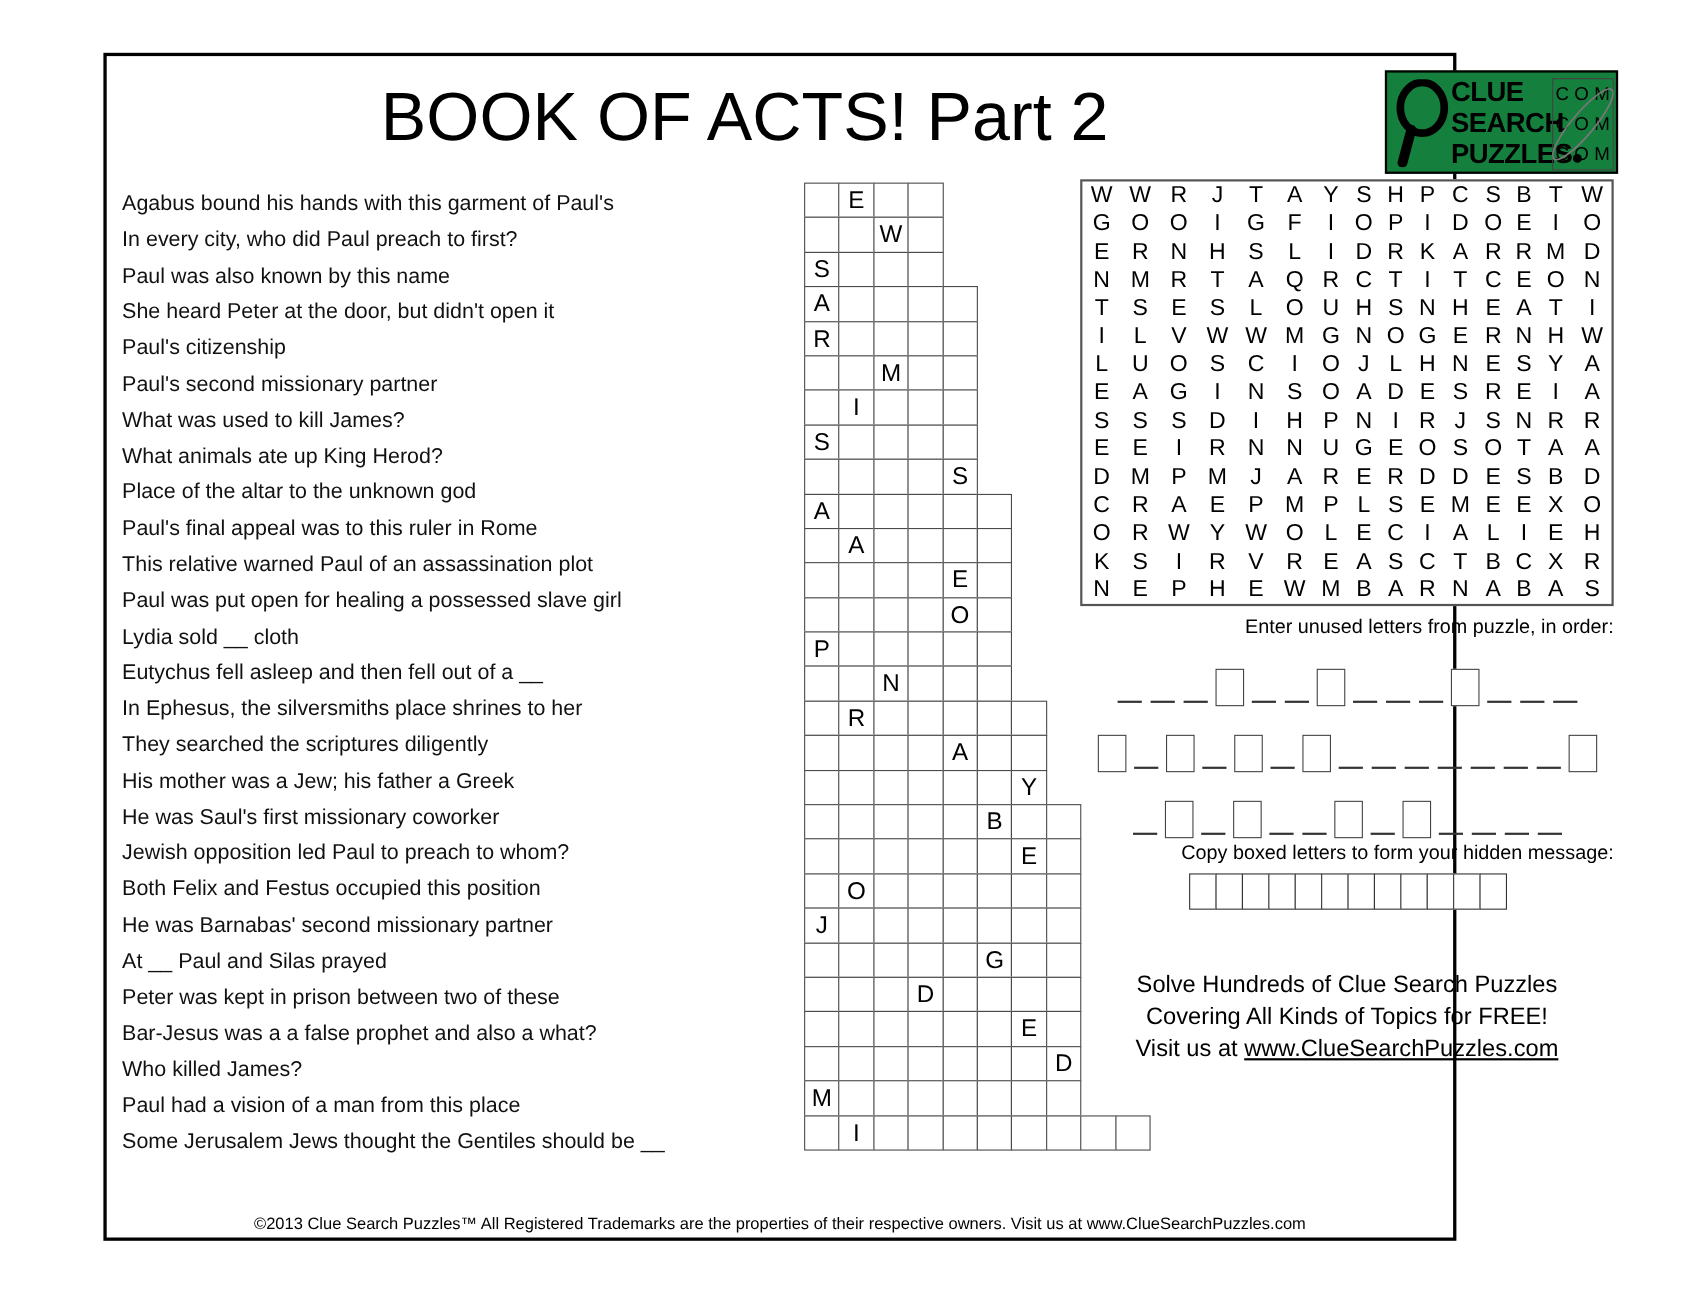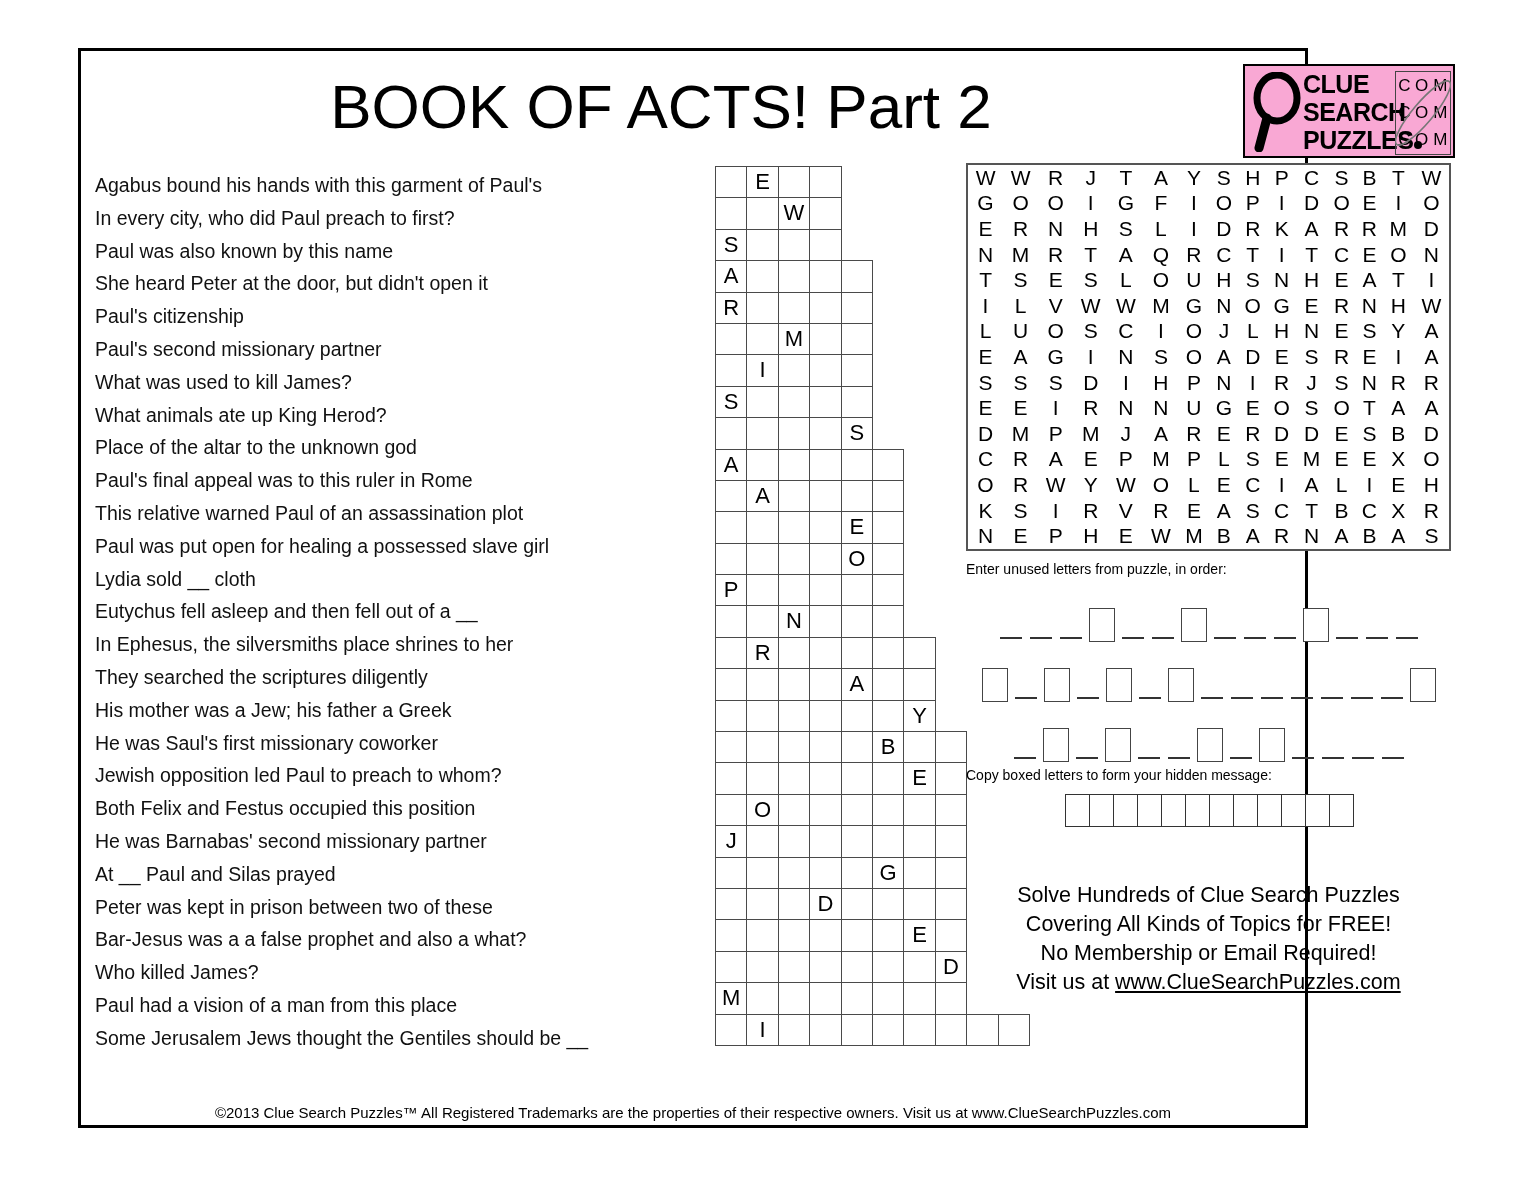--- a/index.html
+++ b/index.html
@@ -13,21 +13,21 @@
     height: 1187px;
     font-family: "Liberation Sans", sans-serif;
     color: #000000;
     overflow: hidden;
     position: relative;
   }
 
   
   #page-frame {
     position: absolute;
-    left: 78px;
+    left: 94px;
     top: 48px;
     width: 1230px;
     height: 1080px;
     border: 3px solid #000;
     box-sizing: border-box;
     background: #fff;
   }
 
   
   #header {
@@ -52,21 +52,21 @@
 
   
   #logo {
     position: absolute;
     left: 1162px;
     top: 13px;
     width: 212px;
     height: 94px;
     border: 2px solid #000;
     box-sizing: border-box;
-    background: #f9a8d4;
+    background: #15803d;
   }
   #logo-glass {
     position: absolute;
     left: 6px;
     top: 6px;
     width: 52px;
     height: 80px;
   }
   #logo-wordmark {
     position: absolute;
@@ -183,22 +183,22 @@
   }
 
   
   #unused-area {
     position: absolute;
     left: 885px;
     top: 505px;
     width: 485px;
   }
   #unused-label, #copy-label {
-    text-align: left;
-    font-size: 14px;
+    text-align: right;
+    font-size: 18px;
     line-height: 26px;
     white-space: nowrap;
   }
   .blank-row {
     display: flex;
     align-items: flex-end;
     justify-content: center;
     height: 56px;
     margin-top: 4px;
   }
@@ -902,19 +902,18 @@
         <div class="msg-box"></div>
         <div class="msg-box"></div>
         <div class="msg-box"></div>
         <div class="msg-box"></div>
       </div>
   </div>
 
   <div id="promo">
     <div>Solve Hundreds of Clue Search Puzzles</div>
     <div>Covering All Kinds of Topics for FREE!</div>
-    <div>No Membership or Email Required!</div>
     <div><span>Visit us at </span><span class="promo-url">www.ClueSearchPuzzles.com</span></div>
   </div>
 
   <div id="footer">©2013 Clue Search Puzzles™ All Registered Trademarks are the properties of their respective owners. Visit us at www.ClueSearchPuzzles.com</div>
 
 </div>
 
 </body></html>

